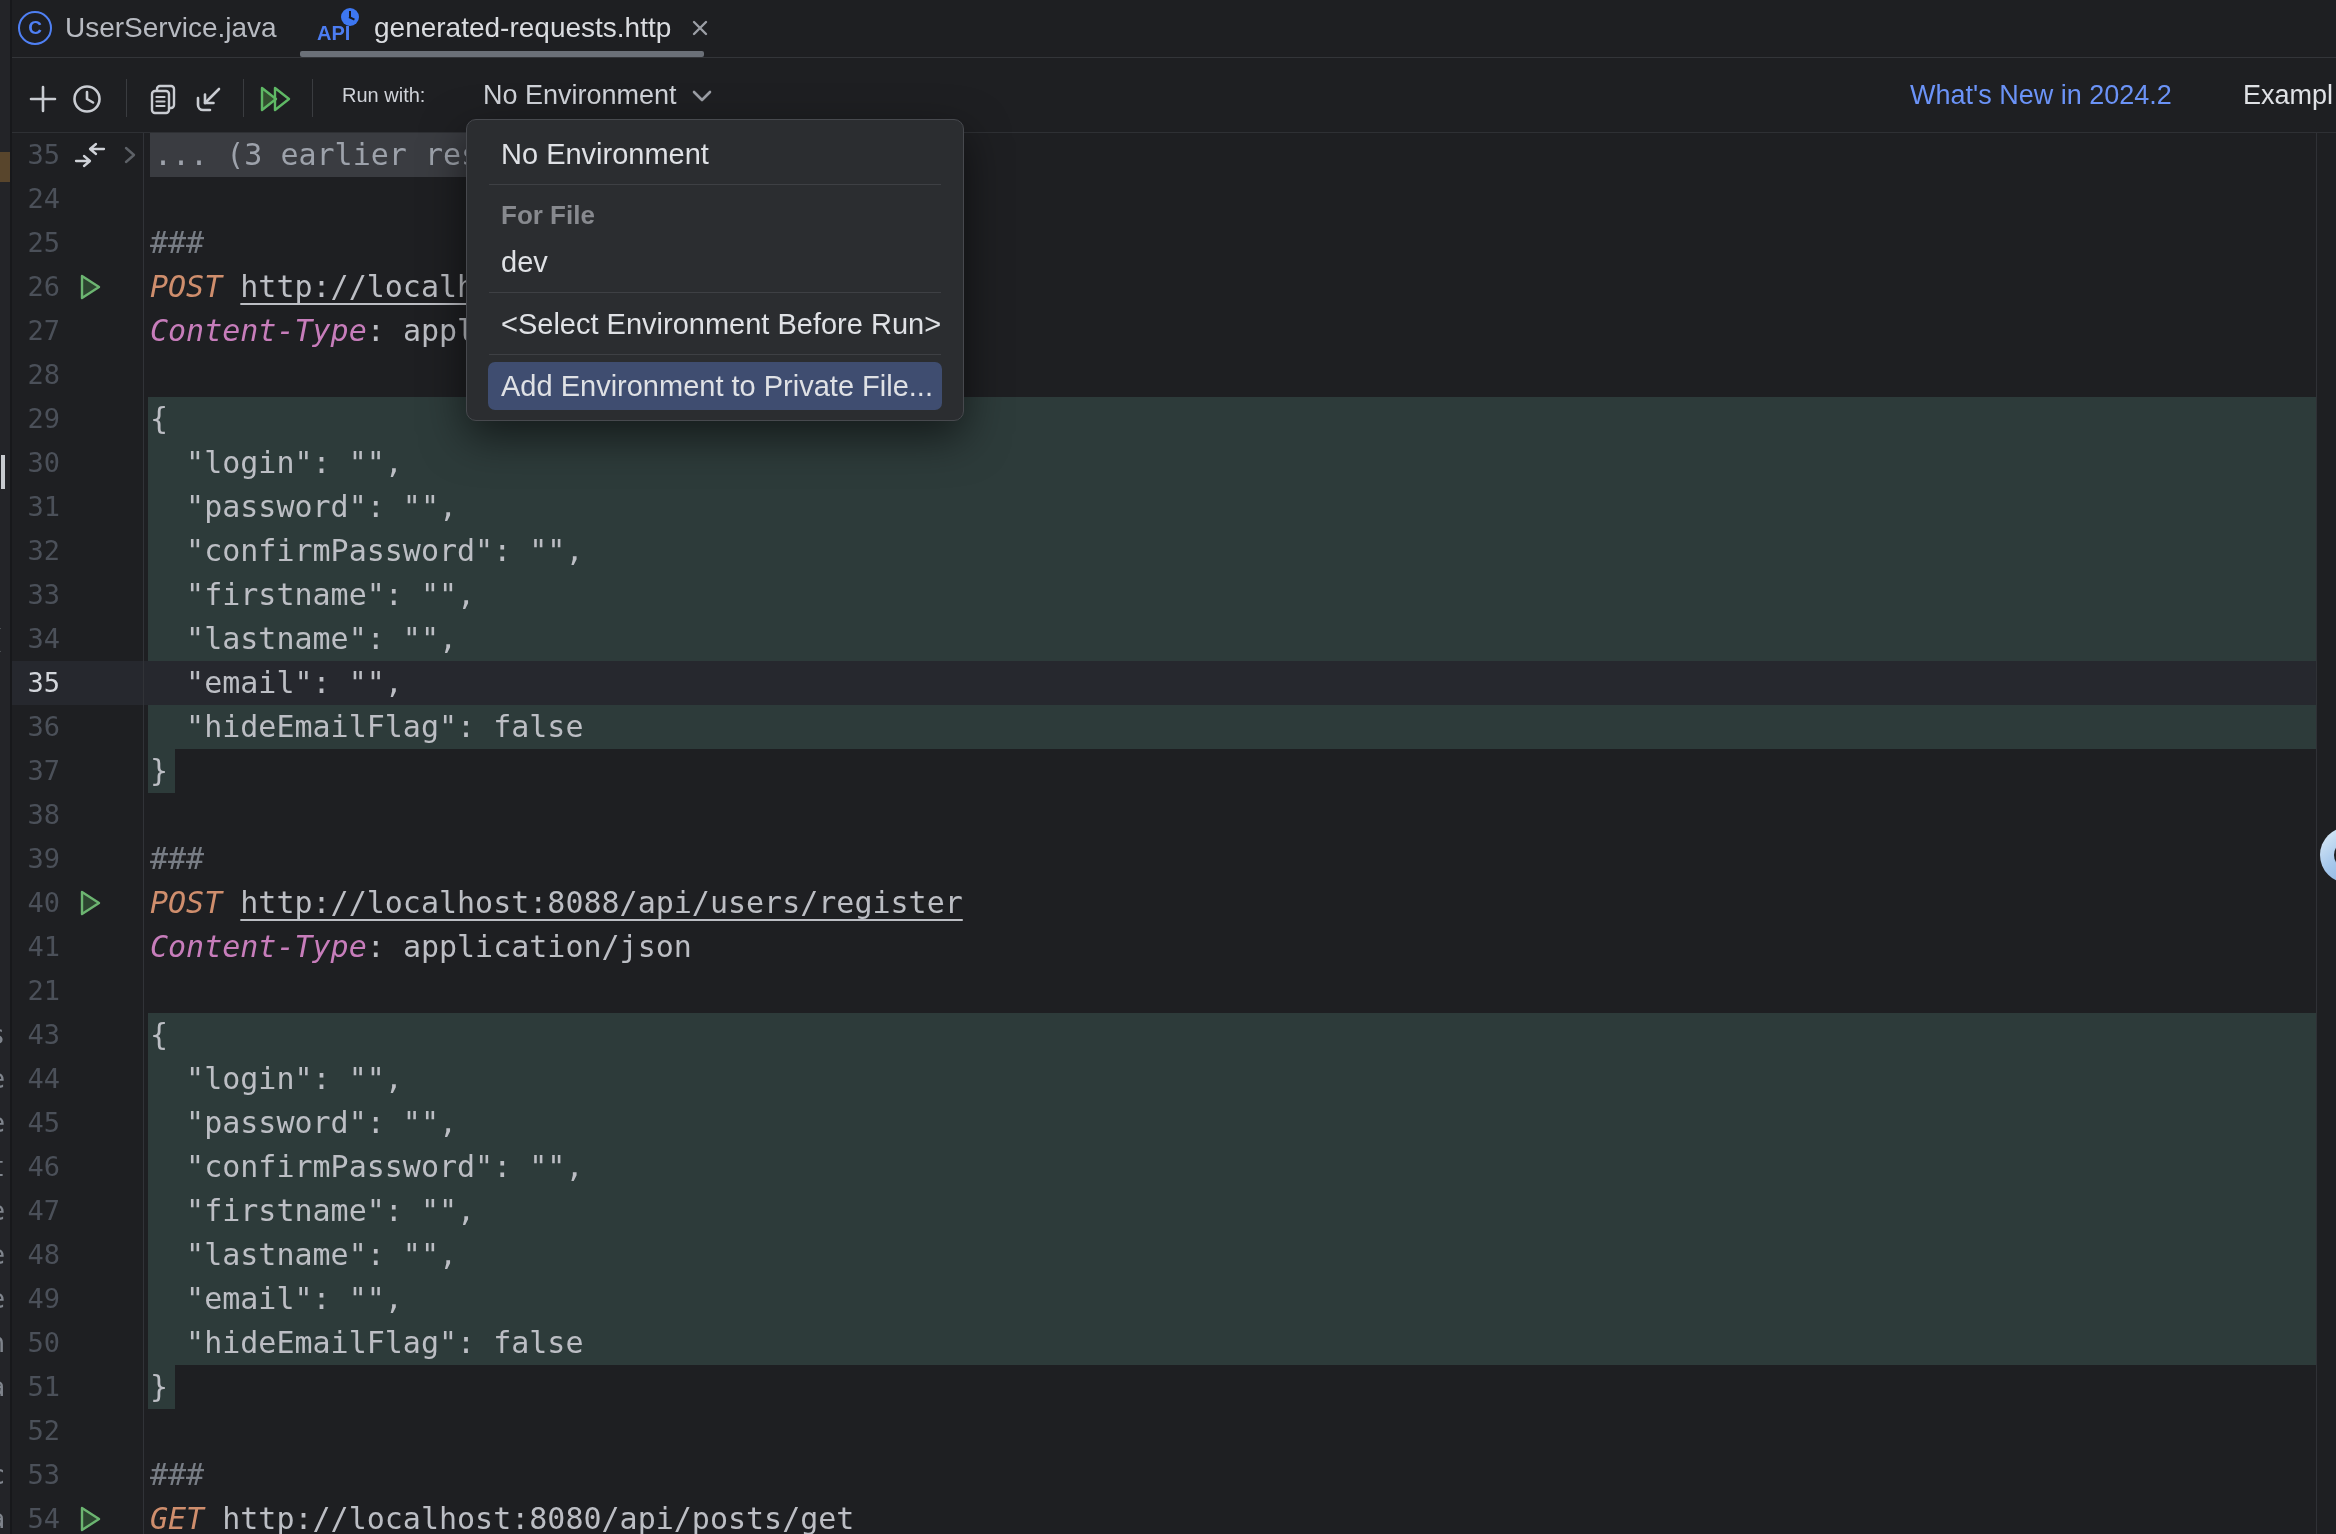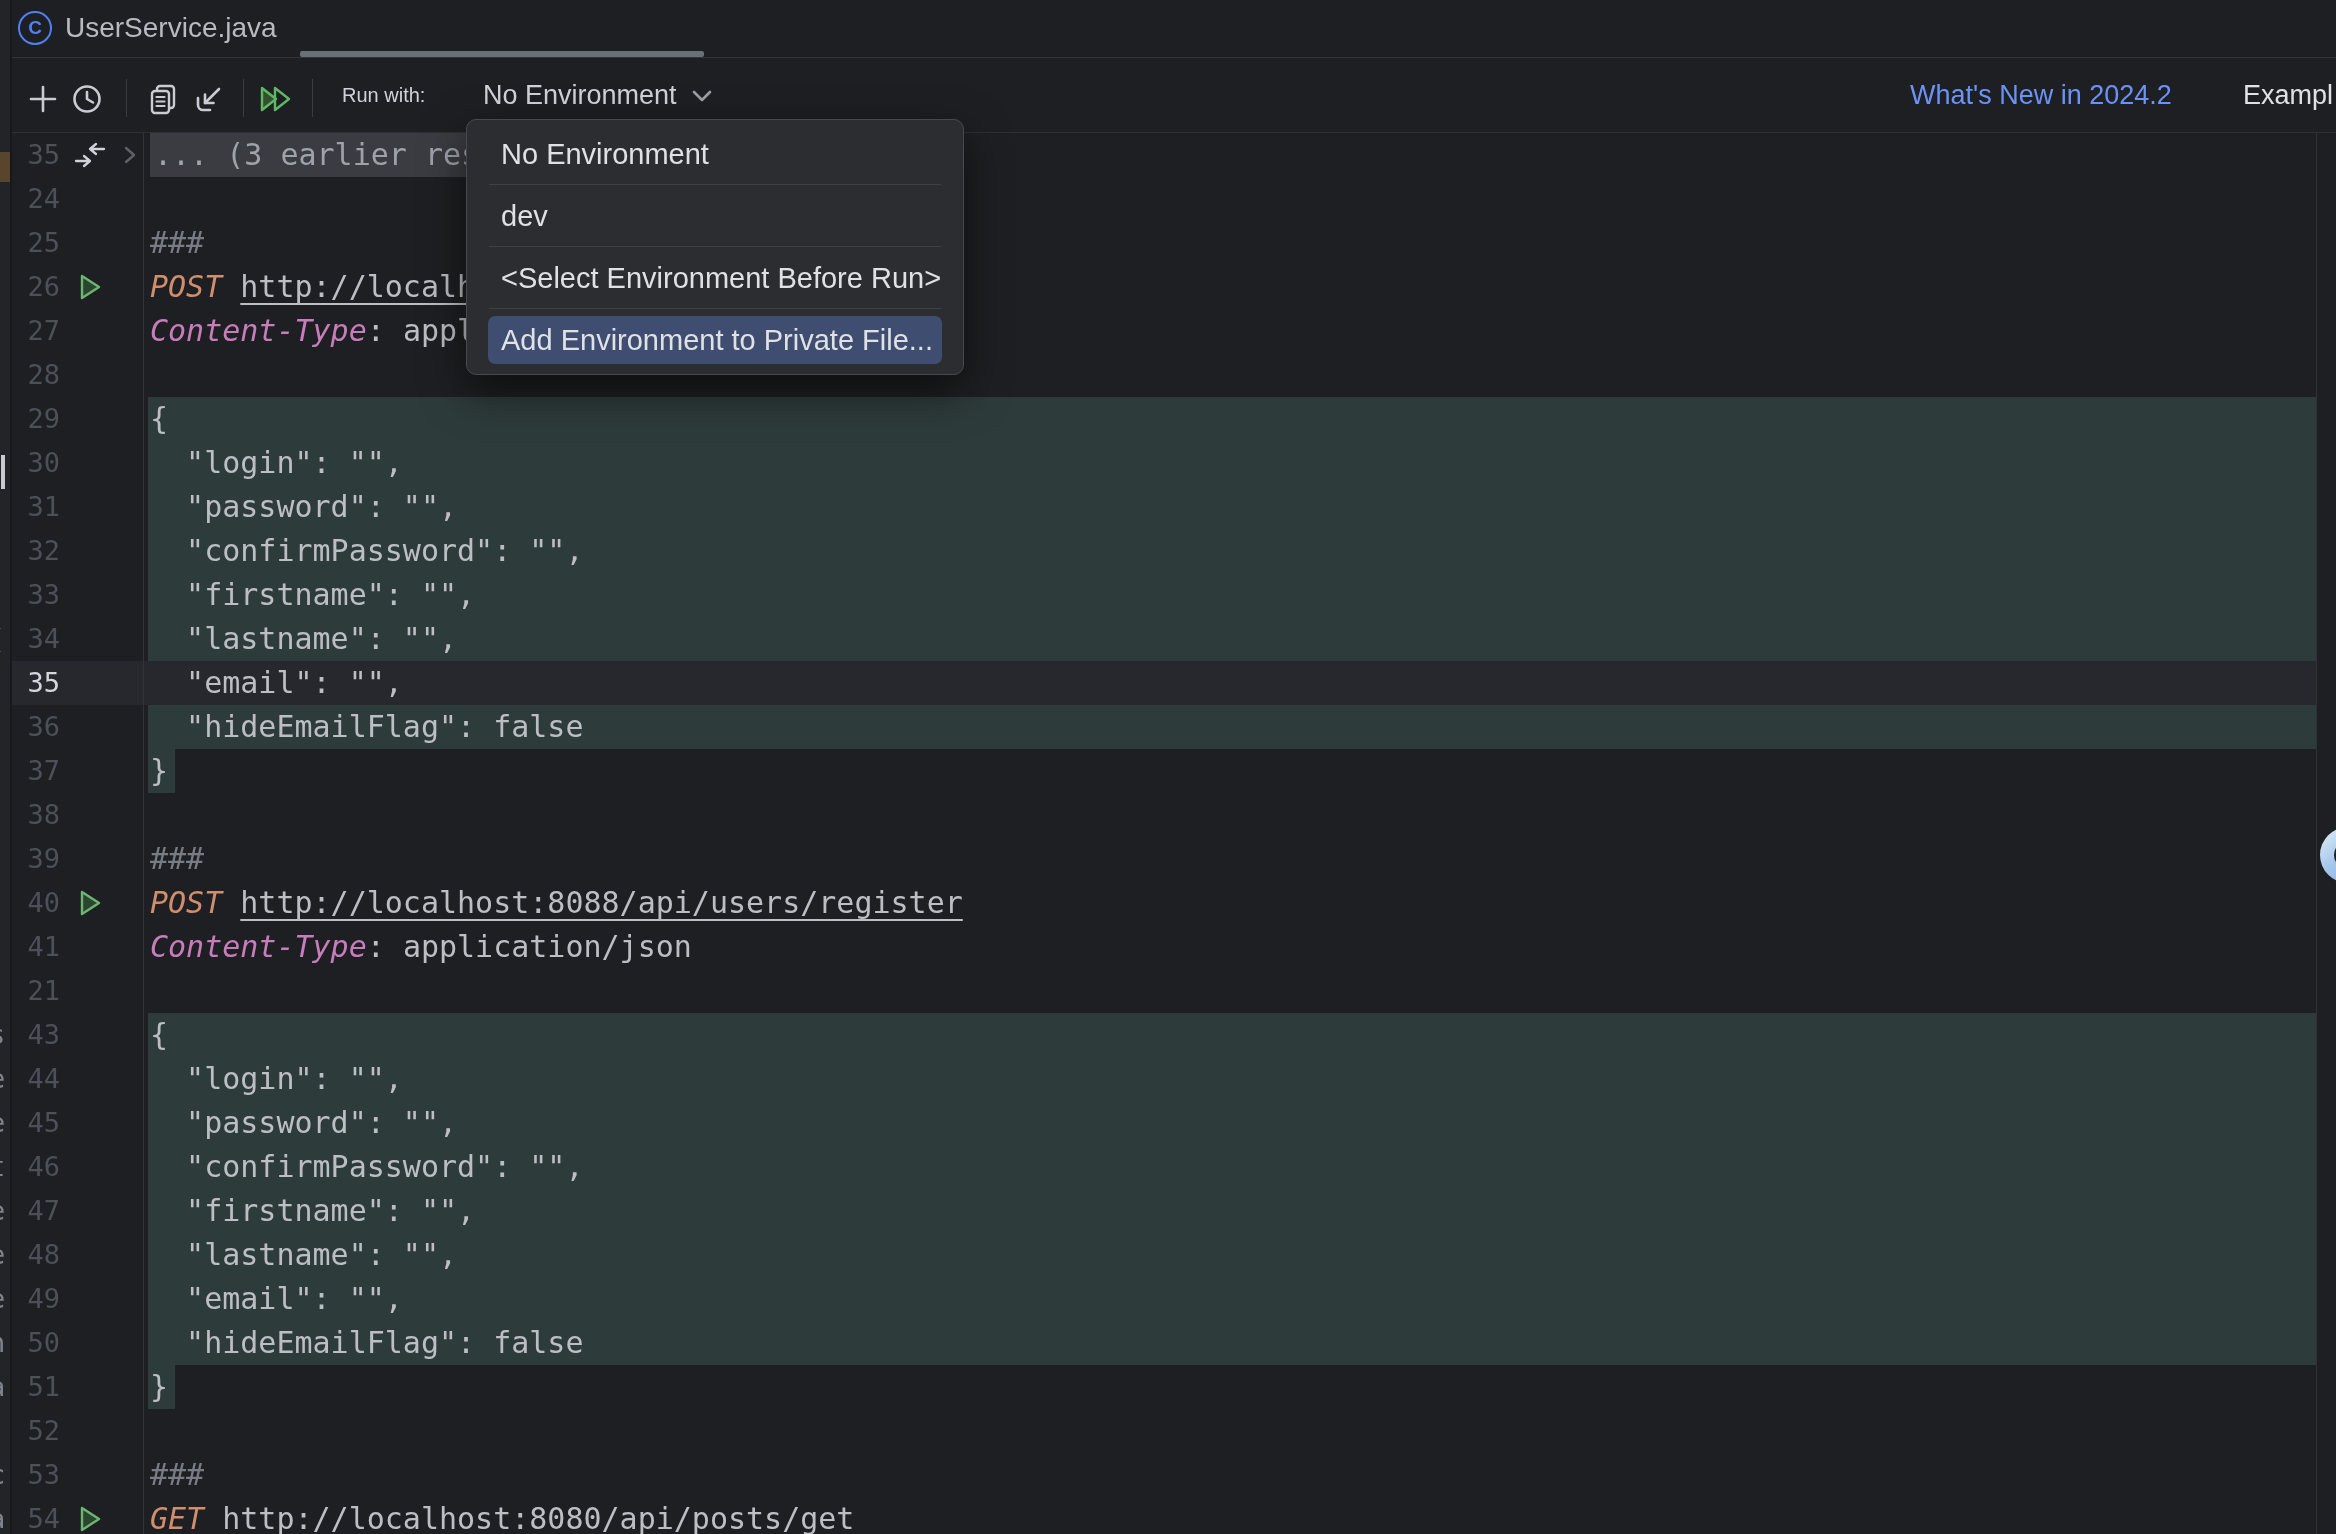--- a/index.html
+++ b/index.html
@@ -79,20 +79,32 @@
 </head>
 <body>
 
 <div id="app">
 
   <div class="tabbar">
     <div class="tab tab-inactive" style="left:18px">
       <span class="java-icon">C</span>
       <span class="tab-label">UserService.java</span>
     </div>
+    <div class="tab tab-active" style="left:317px">
+      <span class="api-icon">
+        <span class="api-txt">API</span>
+        <span class="api-badge"></span>
+      </span>
+      <span class="tab-label">generated-requests.http</span>
+      <span class="close-x">
+        <svg width="24" height="24" viewBox="0 0 24 24">
+            <path d="M6 6 L18 18 M18 6 L6 18" stroke="#9b9ea5" stroke-width="2.4" stroke-linecap="round"></path>
+          </svg>
+      </span>
+    </div>
     <div class="tab-underline"></div>
   </div>
 
   <div class="toolbar">
     <span class="tb-icon" style="left:26px">
       <svg width="34" height="34" viewBox="0 0 34 34">
           <path d="M17 5v24M5 17h24" stroke="#c9ccd2" stroke-width="2.6" stroke-linecap="round"></path>
         </svg>
     </span>
     <span class="tb-icon" style="left:70px">
@@ -300,20 +312,21 @@
   <div class="left-strip">
     <span class="tan-frag"></span>
     <span class="caret-frag"></span>
     <span id="frags"><span class="frag" style="top: 617px;">(</span><span class="frag" style="top: 1013px;">s</span><span class="frag" style="top: 1057px;">e</span><span class="frag" style="top: 1101px;">e</span><span class="frag" style="top: 1145px;">t</span><span class="frag" style="top: 1189px;">e</span><span class="frag" style="top: 1233px;">e</span><span class="frag" style="top: 1277px;">e</span><span class="frag" style="top: 1321px;">n</span><span class="frag" style="top: 1365px;">a</span><span class="frag" style="top: 1453px;">c</span><span class="frag" style="top: 1497px;">a</span></span>
     <span class="seam"></span>
   </div>
 
   <div class="menu" id="env-menu">
       <div class="menu-item">No Environment</div>
       <div class="menu-sep"></div>
+      <div class="menu-header">For File</div>
       <div class="menu-item">dev</div>
       <div class="menu-sep"></div>
       <div class="menu-item">&lt;Select Environment Before Run&gt;</div>
       <div class="menu-sep"></div>
       <div class="menu-item selected">Add Environment to Private File...</div>
     </div>
 
   <div class="ai-ring"></div>
 </div>
 

